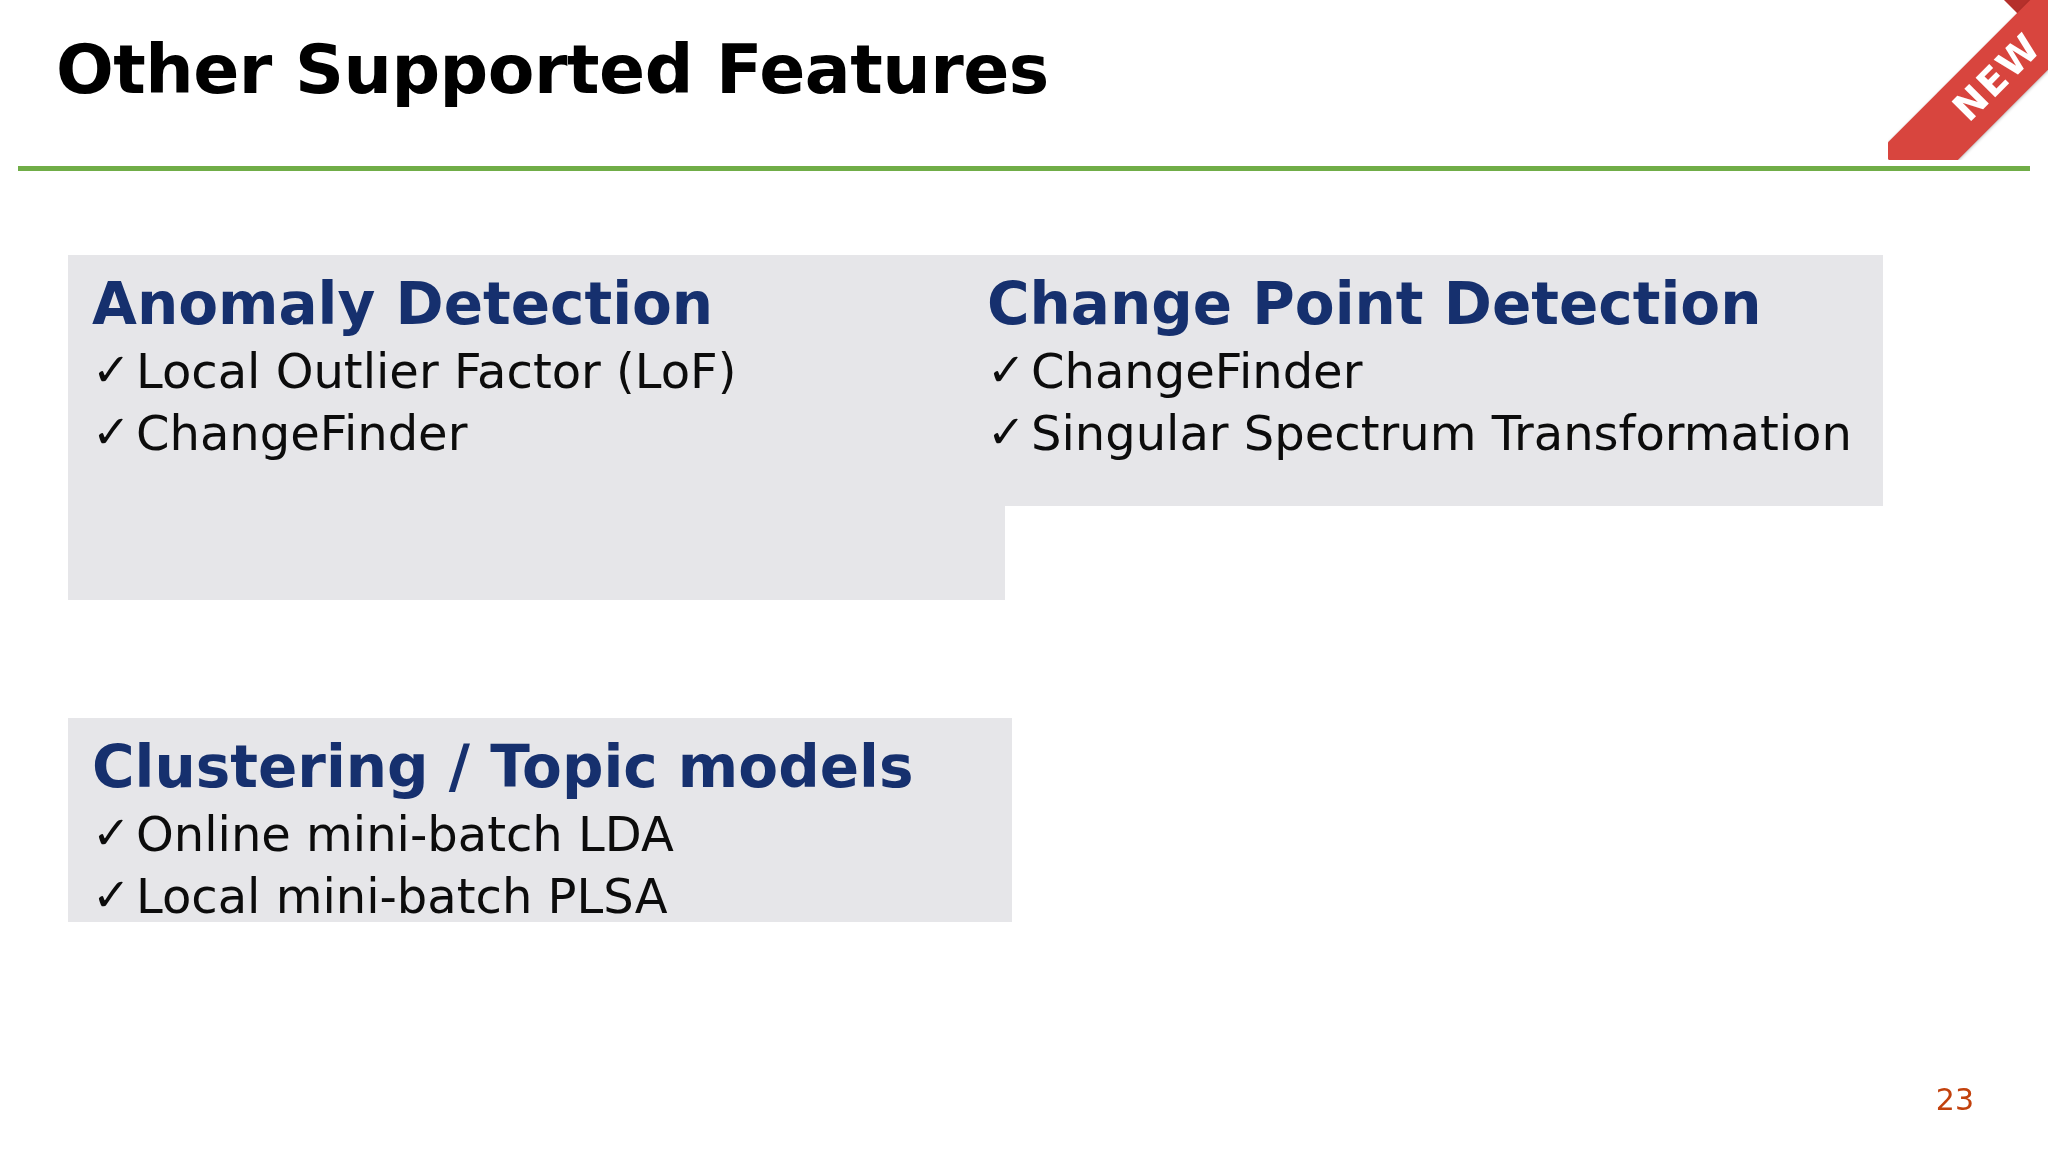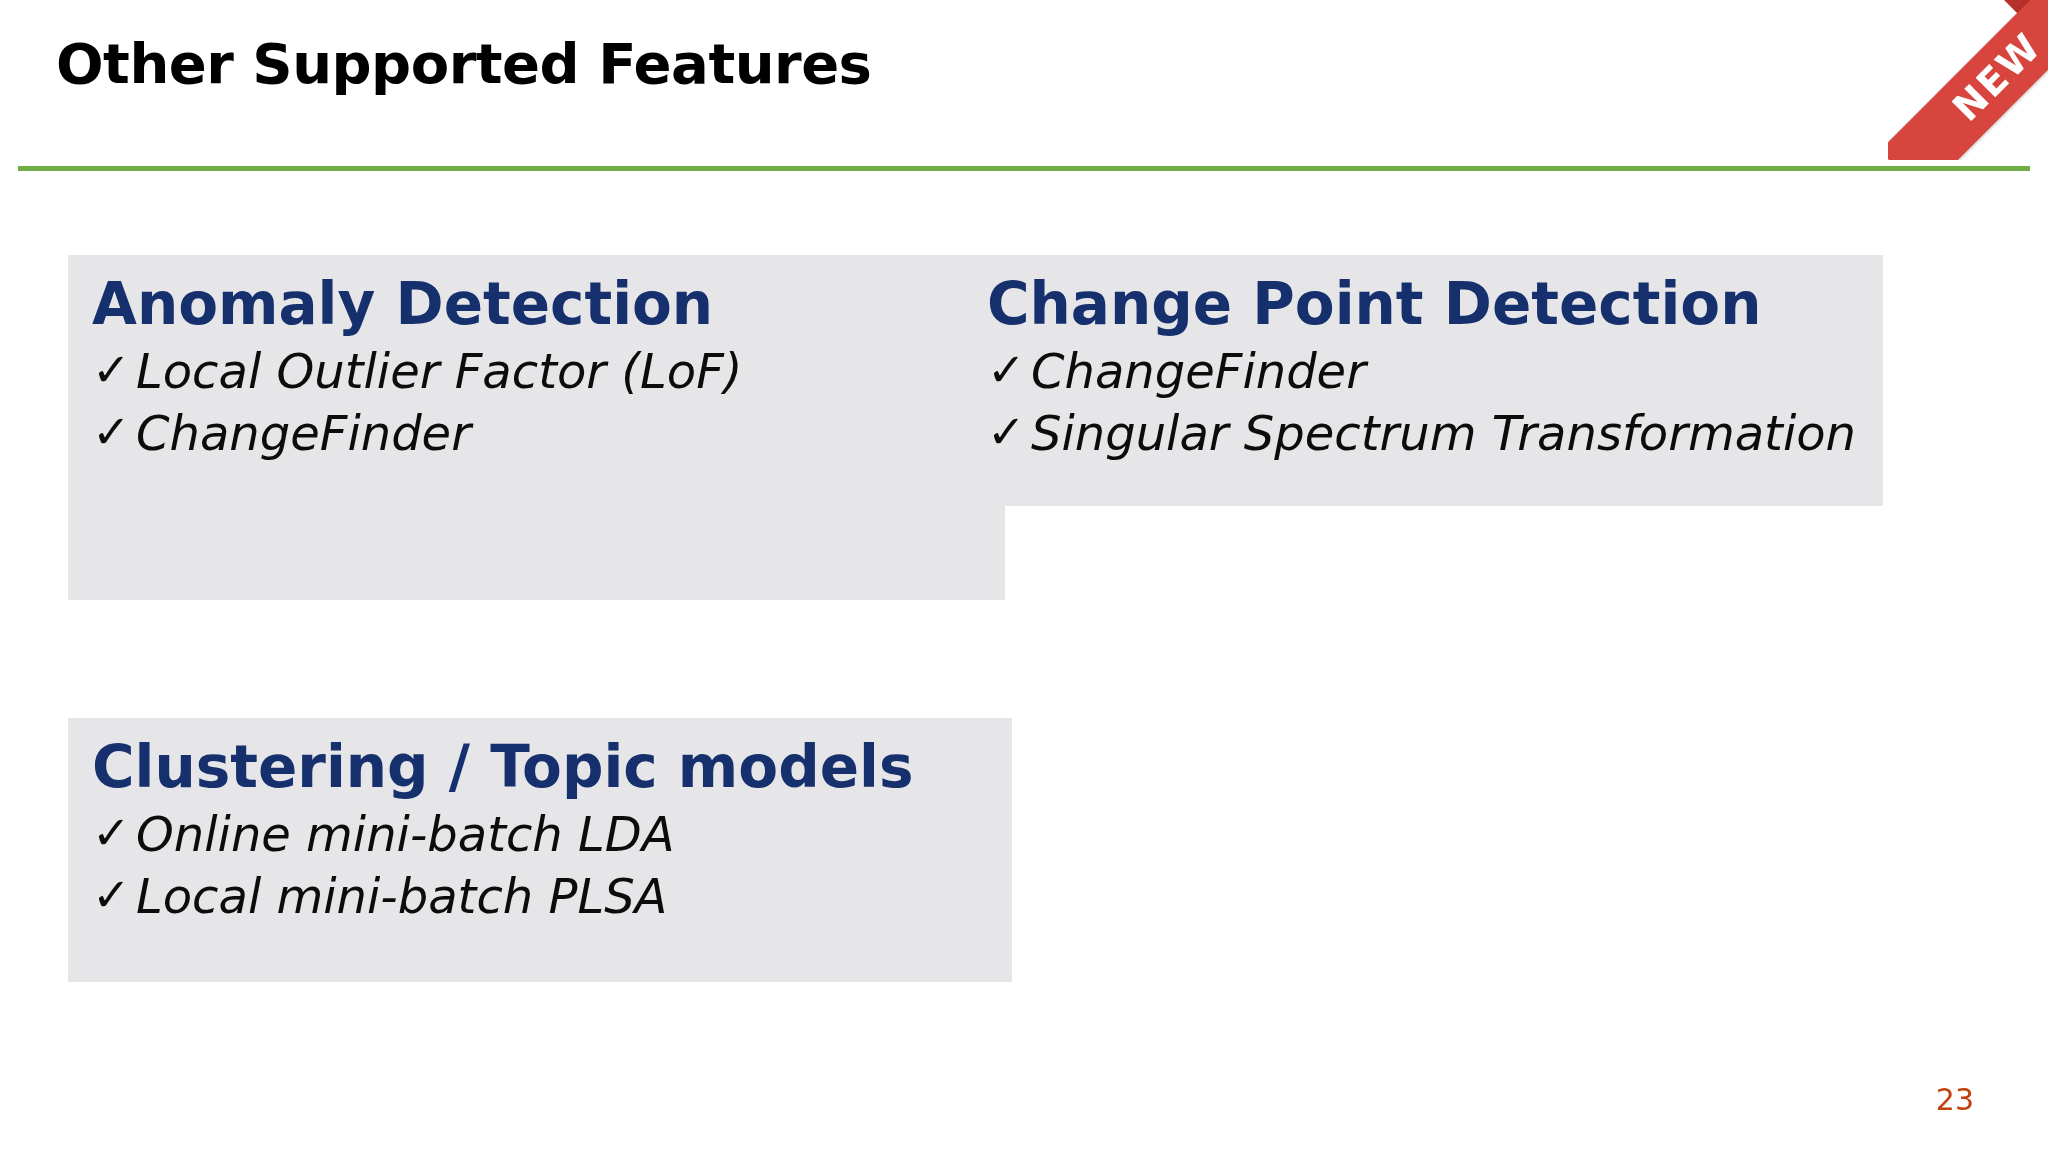--- a/index.html
+++ b/index.html
@@ -22,21 +22,21 @@
     width: 2048px;
     height: 1152px;
     background: #ffffff;
   }
 
   
   .slide-title {
     position: absolute;
     left: 56px;
     top: 36px;
-    font-size: 56px;
+    font-size: 68px;
     font-weight: bold;
     color: #000000;
     letter-spacing: -0.5px;
     line-height: 1.0;
     white-space: nowrap;
   }
 
   .title-rule {
     position: absolute;
     left: 18px;
@@ -91,21 +91,21 @@
 
   
   .card {
     position: absolute;
     background: #e6e6e9;
     box-sizing: border-box;
     padding: 18px 24px 16px 24px;
   }
   .card-anomaly       { left: 68px;  top: 255px; width: 937px;  height: 345px; }
   .card-changepoint   { left: 963px; top: 255px; width: 920px;  height: 251px; }
-  .card-clustering    { left: 68px;  top: 718px; width: 944px;  height: 264px; }
+  .card-clustering    { left: 68px;  top: 718px; width: 944px;  height: 204px; }
 
   .card-heading {
     font-size: 58px;
     font-weight: bold;
     color: #16306e;
     line-height: 1.08;
     margin: 0 0 6px 0;
     white-space: nowrap;
   }
 
@@ -126,21 +126,20 @@
   .bullet-check {
     flex: 0 0 auto;
     width: 44px;
     font-size: 46px;
     line-height: 1.22;
     color: #0c0c0c;
     font-family: "DejaVu Sans", "Liberation Sans", sans-serif;
   }
   .bullet-label {
     flex: 1 1 auto;
-    font-style: italic;
   }
 
   
   .page-number {
     position: absolute;
     right: 74px;
     bottom: 35px;
     font-size: 30px;
     color: #c2410c;
     font-family: "DejaVu Sans", "Liberation Sans", sans-serif;

